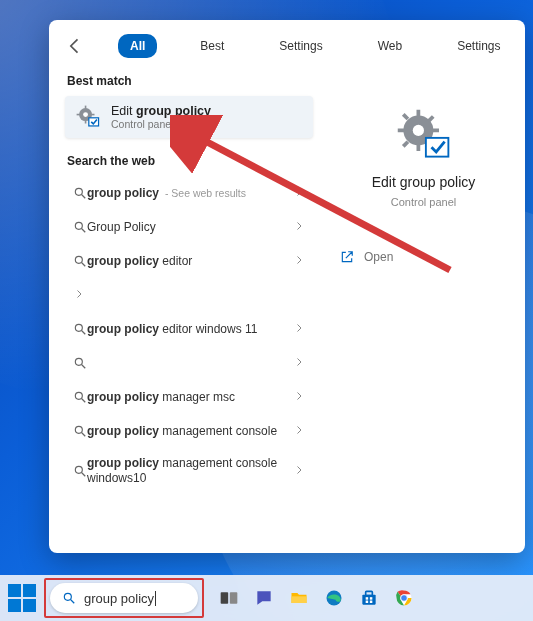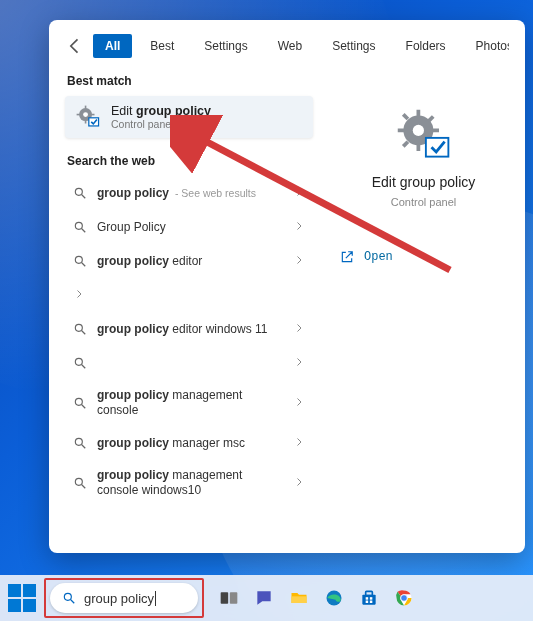--- a/index.html
+++ b/index.html
@@ -21,22 +21,22 @@
     position:absolute; left:49px; top:20px; width:476px; height:533px;
     background:#fff; border-radius:8px; box-shadow:0 8px 30px rgba(0,0,0,0.3);
     display:flex; flex-direction:column; z-index:2;
   }
   .panel-header {
     display:flex; align-items:center; gap:8px; padding:14px 16px 10px 16px;
   }
   .back-arrow { width:20px; color:#555; cursor:pointer; }
   .tabs { display:flex; gap:6px; flex:1; align-items:center; overflow:hidden;}
   .tab {
-    font-size:12px; color:#333; padding:5px 12px; border-radius:2px; cursor:pointer;
-    background:#fff; white-space:nowrap;
+    font-size:12px; color:#333; padding:5px 12px; border-radius:10px; cursor:pointer;
+    background:#fff; white-space:nowrap;margin-left:25px;
   }
   .tab.active { background:#0067c0; color:#fff; font-weight:600; }
 
   .panel-body { display:flex; flex:1; overflow:hidden; }
   .left-col { width:272px; padding:0 8px 8px 16px; overflow-y:auto; }
   .right-col { flex:1; border-left:1px solid transparent; padding:8px 12px; display:flex; flex-direction:column; align-items:stretch; }
 
   .section-label { font-size:12px; font-weight:600; color:#222; margin:6px 0 8px 2px; }
 
   .best-match-item {
@@ -46,40 +46,40 @@
   .bm-icon { width:26px; height:26px; display:flex; align-items:center; justify-content:center; }
   .bm-text .title { font-size:12.5px; color:#222; }
   .bm-text .title b { font-weight:700; }
   .bm-text .sub { font-size:10.5px; color:#777; }
 
   .web-list { margin-top:4px; }
   .web-item {
     display:flex; align-items:center; gap:10px; padding:8px 8px; border-radius:4px; cursor:pointer;
     justify-content:space-between;
   }
-  .web-item .left { display:flex; align-items:center; gap:10px; min-width:0; }
+  .web-item .left { display:flex; align-items:center; min-width:0; }
   .web-item .magn { width:14px; height:14px; color:#666; flex-shrink:0; }
   .web-item .txt { font-size:12px; color:#333; line-height:1.25; }
   .web-item .hint { font-size:10.5px; color:#999; margin-left:3px; }
   .web-item .chev { width:12px; height:12px; color:#888; flex-shrink:0; }
 
   .preview-box {
     margin-top:18px; display:flex; flex-direction:column; align-items:center; gap:6px;
     padding:10px;
   }
   .preview-icon { width:64px; height:64px; display:flex; align-items:center; justify-content:center; }
   .preview-title { font-size:14px; color:#222; text-align:center; }
   .preview-sub { font-size:11px; color:#888; }
 
   .open-row {
     display:flex; align-items:center; gap:10px; padding:10px 6px; margin-top:22px;
     cursor:pointer; border-radius:4px;
   }
   .open-icon { width:14px; height:14px; color:#0067c0; }
-  .open-label { font-size:12px; color:#0369a1;font-family:Liberation Mono, monospace; }
+  .open-label { font-size:12px; color:#737373; }
 
   
   .taskbar {
     position:absolute; left:0; right:0; bottom:0; height:46px;
     background:rgba(235,240,248,0.92); backdrop-filter:blur(4px);
     display:flex; align-items:center; gap:8px; padding:0 8px; z-index:3;
   }
   .start-btn { width:28px; height:28px; display:grid; grid-template-columns:1fr 1fr; grid-template-rows:1fr 1fr; gap:2px; cursor:pointer;}
   .start-btn span { background:#0078d4; }
   .searchbox-wrap {
@@ -208,33 +208,33 @@
             <span><svg class="chev" viewBox="0 0 24 24">
                 <path fill="none" stroke="currentColor" stroke-width="2" d="M9 5l7 7-7 7"></path>
               </svg></span>
           </div>
           <div class="web-item">
             <div class="left">
               <svg class="magn" viewBox="0 0 24 24">
                 <circle cx="10" cy="10" r="6" fill="none" stroke="currentColor" stroke-width="2"></circle>
                 <line x1="15" y1="15" x2="21" y2="21" stroke="currentColor" stroke-width="2"></line>
               </svg>
+              <span class="txt"><b>group policy</b> manager msc</span>
+            </div>
+            <span><svg class="chev" viewBox="0 0 24 24">
+                <path fill="none" stroke="currentColor" stroke-width="2" d="M9 5l7 7-7 7"></path>
+              </svg></span>
+          </div>
+          <div class="web-item">
+            <div class="left">
+              <svg class="magn" viewBox="0 0 24 24">
+                <circle cx="10" cy="10" r="6" fill="none" stroke="currentColor" stroke-width="2"></circle>
+                <line x1="15" y1="15" x2="21" y2="21" stroke="currentColor" stroke-width="2"></line>
+              </svg>
               <span class="txt"><b>group policy</b> management console</span>
-            </div>
-            <span><svg class="chev" viewBox="0 0 24 24">
-                <path fill="none" stroke="currentColor" stroke-width="2" d="M9 5l7 7-7 7"></path>
-              </svg></span>
-          </div>
-          <div class="web-item">
-            <div class="left">
-              <svg class="magn" viewBox="0 0 24 24">
-                <circle cx="10" cy="10" r="6" fill="none" stroke="currentColor" stroke-width="2"></circle>
-                <line x1="15" y1="15" x2="21" y2="21" stroke="currentColor" stroke-width="2"></line>
-              </svg>
-              <span class="txt"><b>group policy</b> manager msc</span>
             </div>
             <span><svg class="chev" viewBox="0 0 24 24">
                 <path fill="none" stroke="currentColor" stroke-width="2" d="M9 5l7 7-7 7"></path>
               </svg></span>
           </div>
           <div class="web-item">
             <div class="left">
               <svg class="magn" viewBox="0 0 24 24">
                 <circle cx="10" cy="10" r="6" fill="none" stroke="currentColor" stroke-width="2"></circle>
                 <line x1="15" y1="15" x2="21" y2="21" stroke="currentColor" stroke-width="2"></line>

